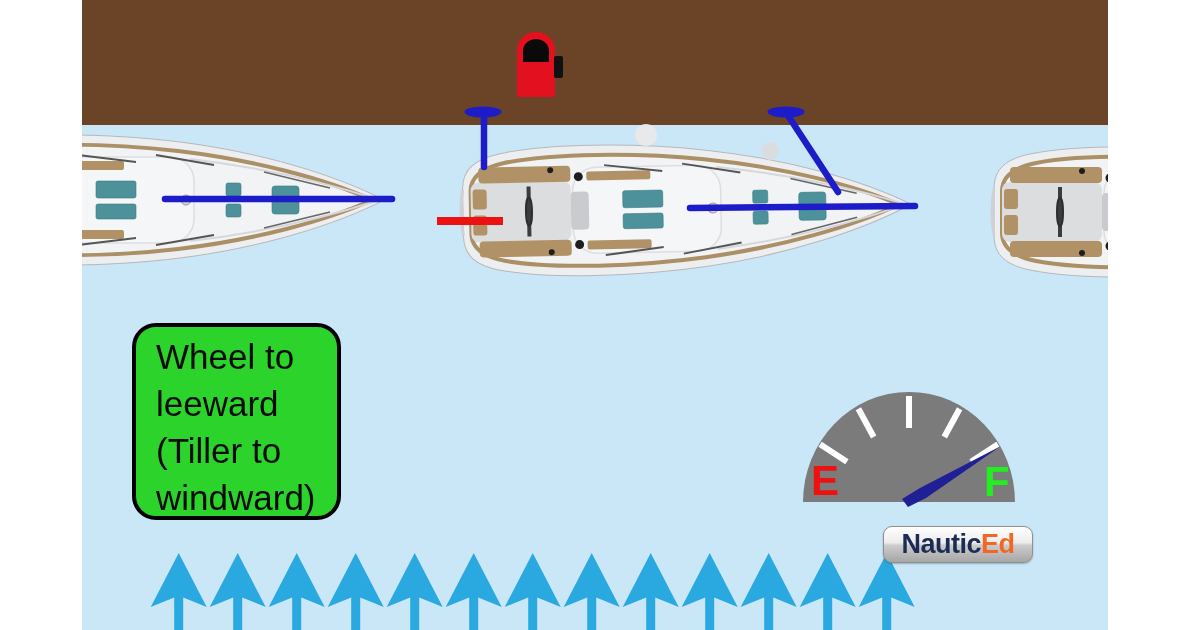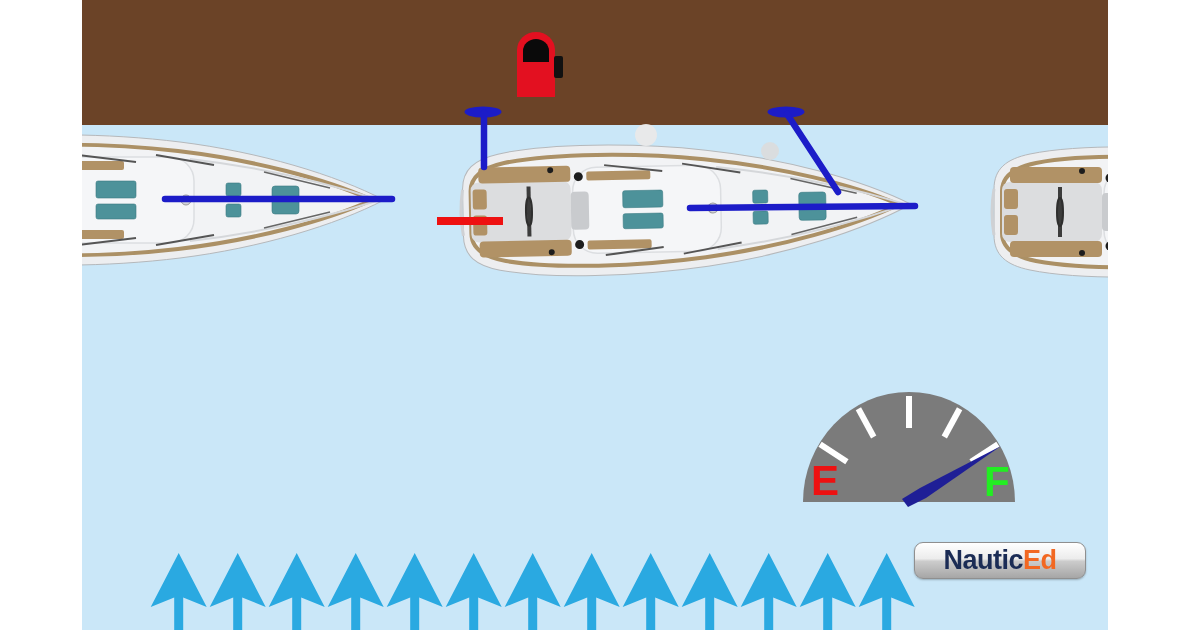--- a/index.html
+++ b/index.html
@@ -6,26 +6,26 @@
   #stage{position:relative;width:1200px;height:630px;overflow:hidden;background:#ffffff;
          font-family:"Liberation Sans",sans-serif;}
   #scene{position:absolute;left:0;top:0;}
   .annotation-box{
     position:absolute;left:132px;top:323px;width:209px;height:197px;
     box-sizing:border-box;border:4px solid #000;border-radius:24px;
     padding:6px 4px 0 20px;font-size:35px;line-height:47px;color:#0a0a0a;
   }
   .annotation-box div{white-space:nowrap;}
   .brand-logo{
-    position:absolute;left:883px;top:542px;width:172px;height:37px;
+    position:absolute;left:883px;top:526px;width:150px;height:37px;
     box-sizing:border-box;border:1px solid #8f8f8f;border-radius:9px;
     background:linear-gradient(180deg,#ffffff 0%,#ececec 45%,#cccccc 52%,#a6a6a6 100%);
     box-shadow:0 1px 2px rgba(0,0,0,0.25);
     display:flex;align-items:center;justify-content:center;
-    font-weight:bold;font-size:27px;letter-spacing:-0.5px;margin-left:31px;
+    font-weight:bold;font-size:27px;letter-spacing:-0.5px;
   }
 </style>
 </head>
 <body>
 
 <div id="stage">
 
 <svg id="scene" width="1200" height="630" viewBox="0 0 1200 630">
   <defs>
     <g id="boat-shape">
@@ -143,19 +143,25 @@
     </g>
     <polygon points="1001,446 920,488 902,499 908,507 926,498" fill="#1F1F96"></polygon>
     <text x="811" y="495" font-size="42" font-weight="bold" fill="#EE1111">E</text>
     <text x="984" y="496" font-size="42" font-weight="bold" fill="#22EE22">F</text>
   </g>
 
   <rect x="0" y="0" width="82" height="630" fill="#FFFFFF"></rect>
   <rect x="1108" y="0" width="92" height="630" fill="#FFFFFF"></rect>
 </svg>
 
+<div class="annotation-box" style="background: rgb(43, 211, 43); border-color: rgb(0, 0, 0);">
+  <div>Wheel to</div>
+  <div>leeward</div>
+  <div>(Tiller to</div>
+  <div>windward)</div>
+</div>
 
 <div class="brand-logo">
   <span style="color: rgb(27, 44, 85);">Nautic</span>
       <span style="color: rgb(242, 104, 34);">Ed</span>
 </div>
 
 </div>
 
 </body></html>

